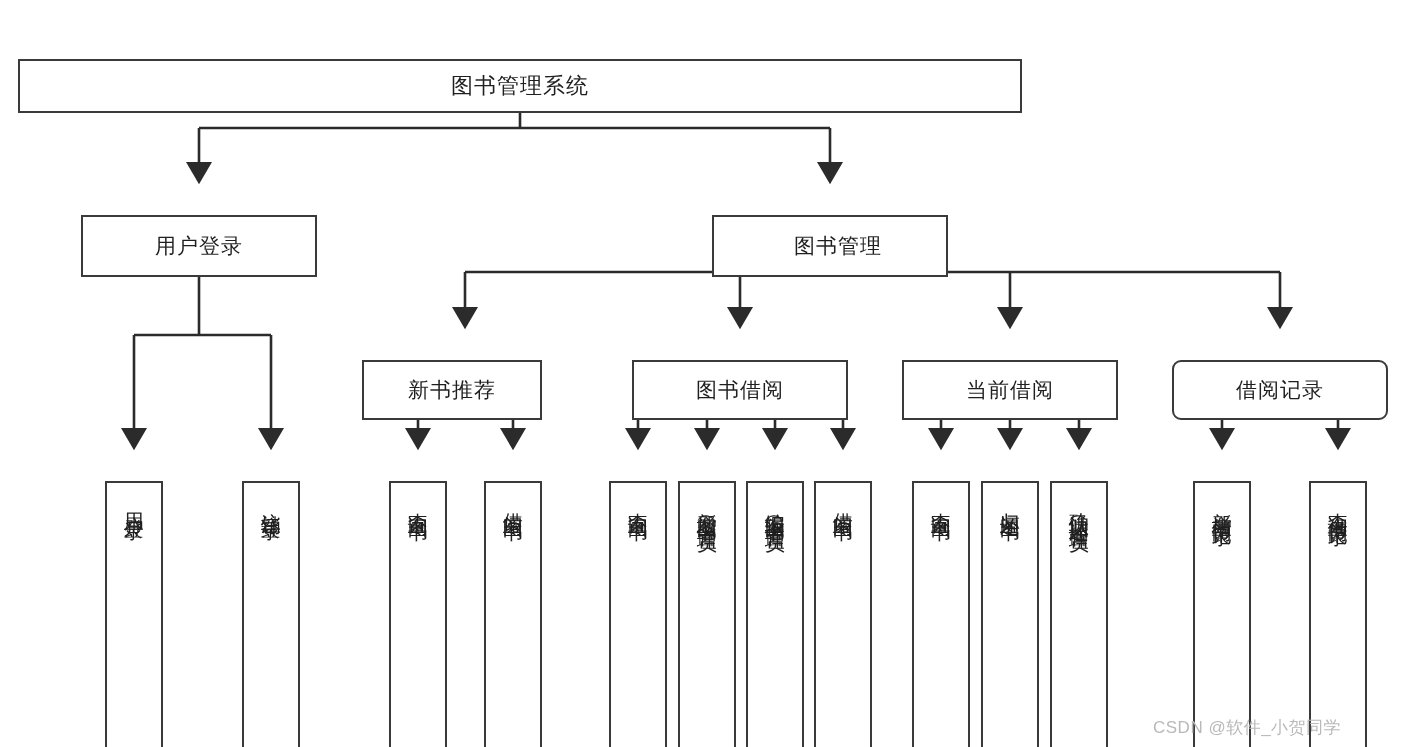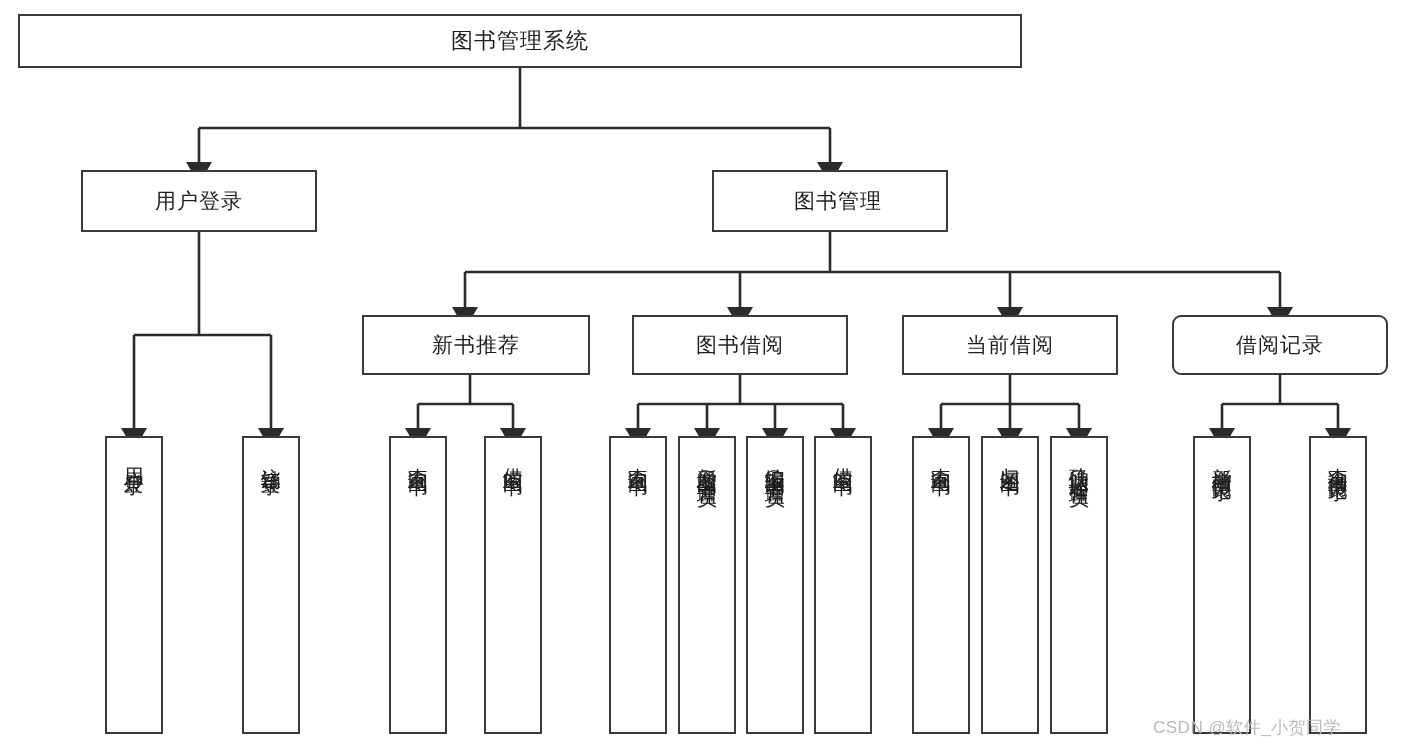--- a/index.html
+++ b/index.html
@@ -23,20 +23,21 @@
   }
   .node{
     position:absolute;
     box-sizing:border-box;
     background:#ffffff;
     border:2.5px solid #3a3a3a;
     display:flex;
     align-items:center;
     justify-content:center;
     text-align:center;
+    margin-top:45px;
   }
   .node .label{
     font-size:21px;
     line-height:1.25;
     letter-spacing:1px;
     color:#1f1f1f;
     white-space:nowrap;
   }
   .node.root .label{font-size:22px;}
   .node.lvl2 .label{font-size:21px;}
@@ -127,21 +128,21 @@
     <span class="label">图书管理系统</span>
   </div>
 
   <div class="node lvl2" style="left:81px; top:170px; width:236px; height:62px;">
     <span class="label">用户登录</span>
   </div>
   <div class="node lvl2" style="left:712px; top:170px; width:236px; height:62px;padding-left:16px;">
     <span class="label">图书管理</span>
   </div>
 
-  <div class="node lvl3" style="left:362px; top:315px; width:228px; height:60px;">
+  <div class="node lvl3" style="left:362px; top:315px; width:180px; height:60px;">
     <span class="label">新书推荐</span>
   </div>
   <div class="node lvl3" style="left:632px; top:315px; width:216px; height:60px;">
     <span class="label">图书借阅</span>
   </div>
   <div class="node lvl3" style="left:902px; top:315px; width:216px; height:60px;">
     <span class="label">当前借阅</span>
   </div>
   <div class="node lvl3" style="left:1172px; top:315px; width:216px; height:60px;border-radius:9px;">
     <span class="label">借阅记录</span>

